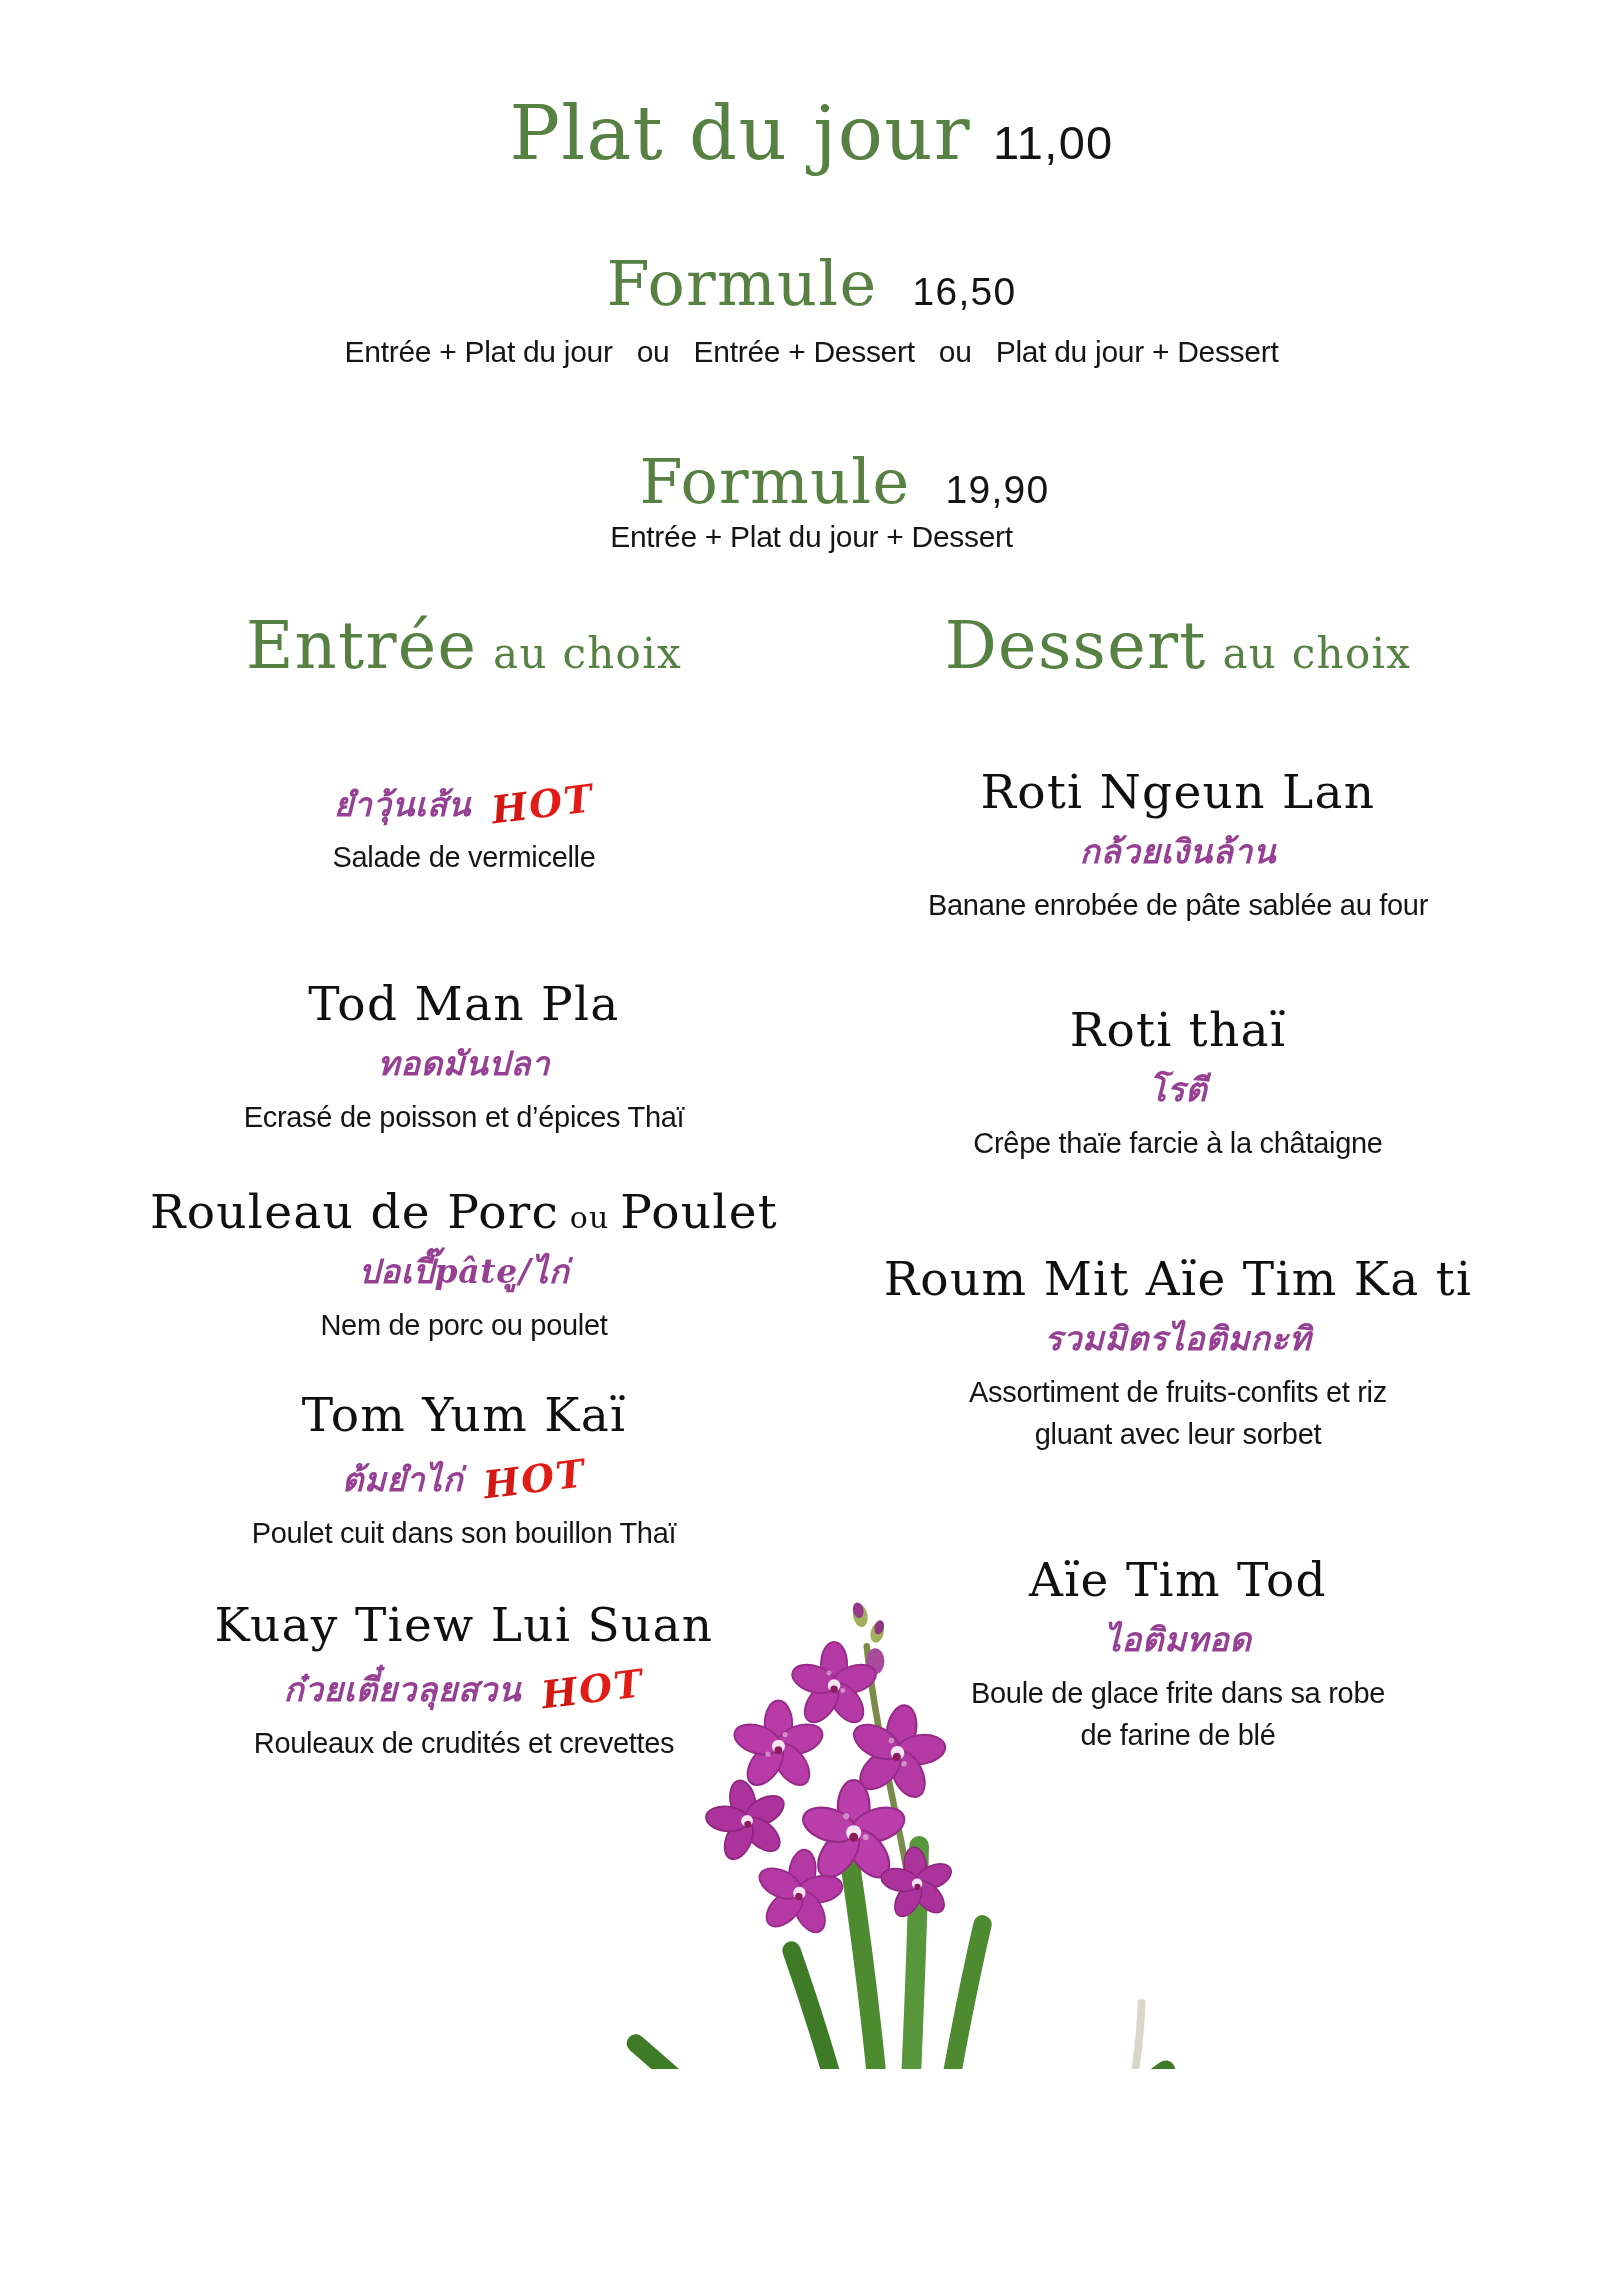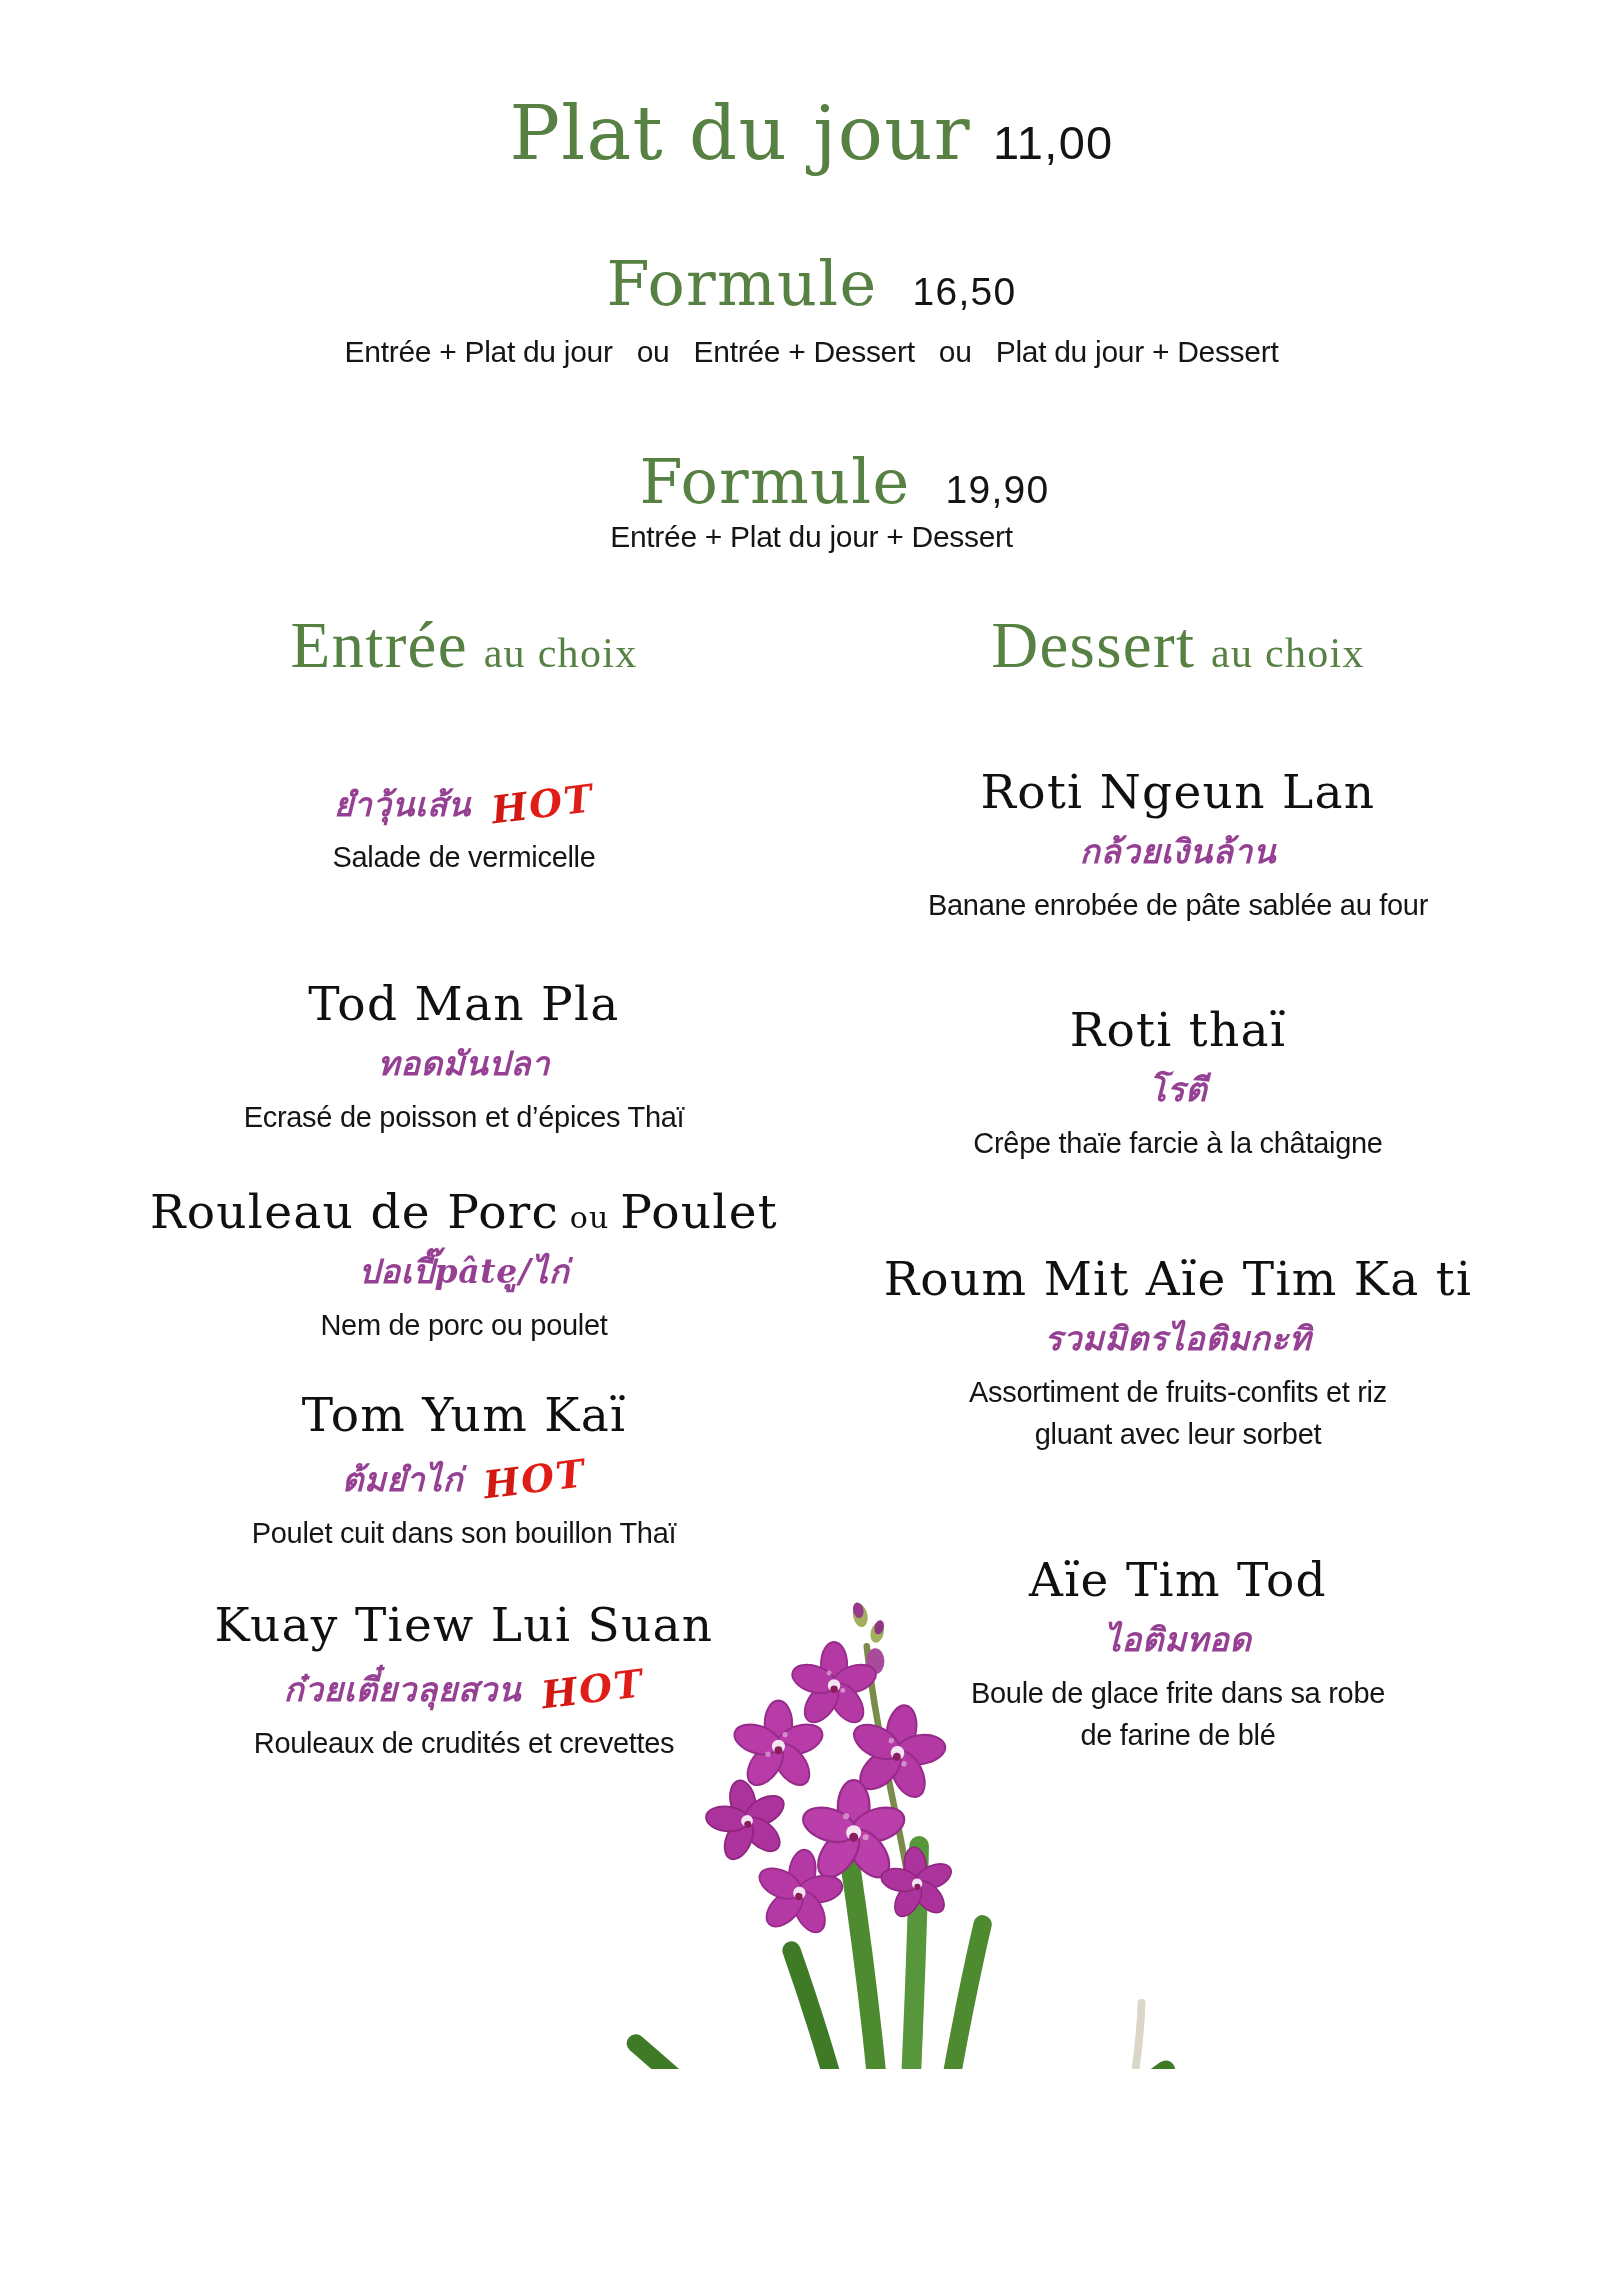--- a/index.html
+++ b/index.html
@@ -26,21 +26,21 @@
   .formule .price{font-size:39px;color:#141414;margin-left:35px;letter-spacing:1.3px;}
   .formule-1{top:250px;}
   .formule-2{top:448px;padding-left:33px;}
 
   .combos{left:0;width:1623px;font-size:30px;color:#151515;
     letter-spacing:-0.3px;white-space:pre-wrap;line-height:1.3;}
   .combos-1{top:332px;}
   .combos-2{top:517px;}
 
   .section-header{top:610px;}
-  .section-header .script{font-size:65px;line-height:1.1;font-family:Liberation Serif, serif;}
+  .section-header .script{font-size:65px;line-height:1.1;}
   .section-header .sub{font-size:42px;margin-left:15.7px;}
   .header-entree{left:52px;width:824px;}
   .header-dessert{left:766px;width:824px;}
 
   
   .item{position:absolute;width:824px;text-align:center;z-index:2;}
   .col-e{left:52px;}
   .col-d{left:766px;}
   .e1{top:766px;} .e2{top:978px;} .e3{top:1186px;} .e4{top:1389px;} .e5{top:1599px;}
   .d1{top:766px;} .d2{top:1004px;} .d3{top:1253px;} .d4{top:1554px;}

